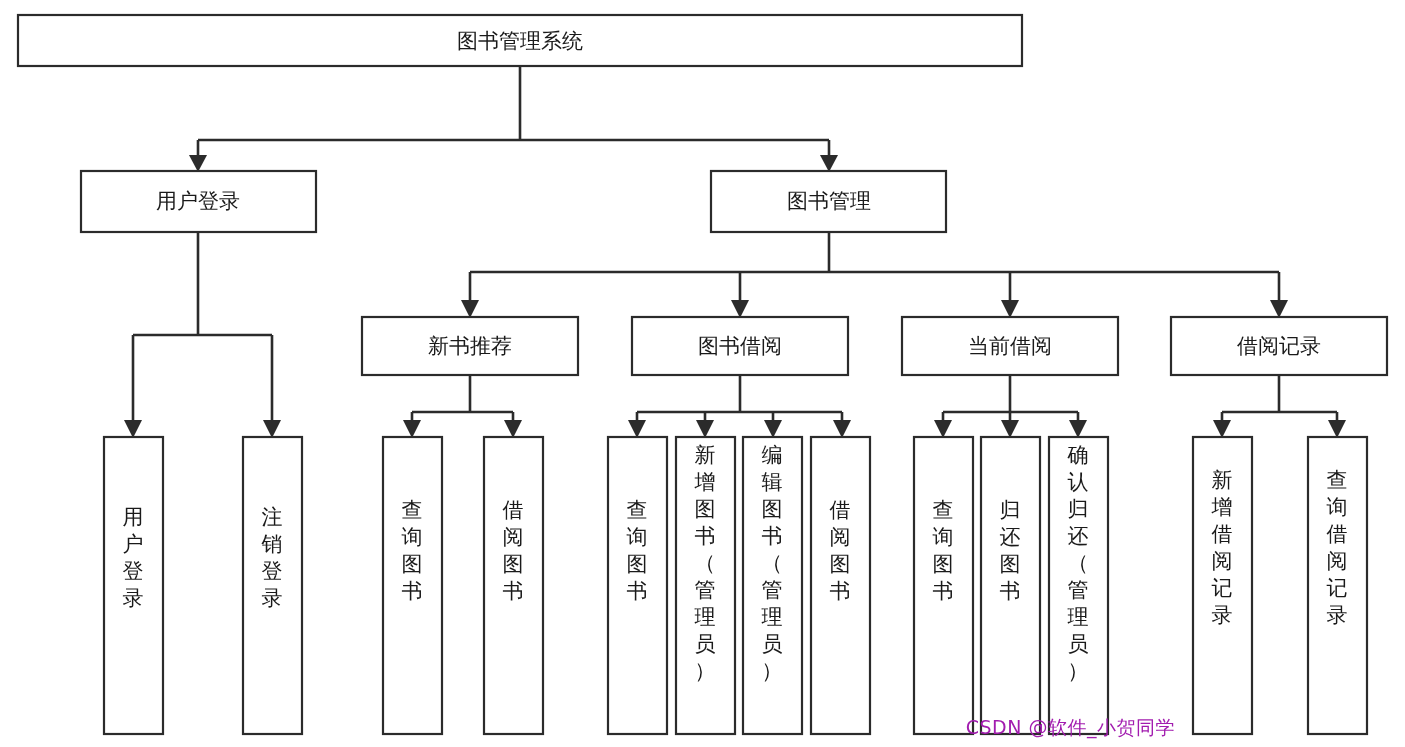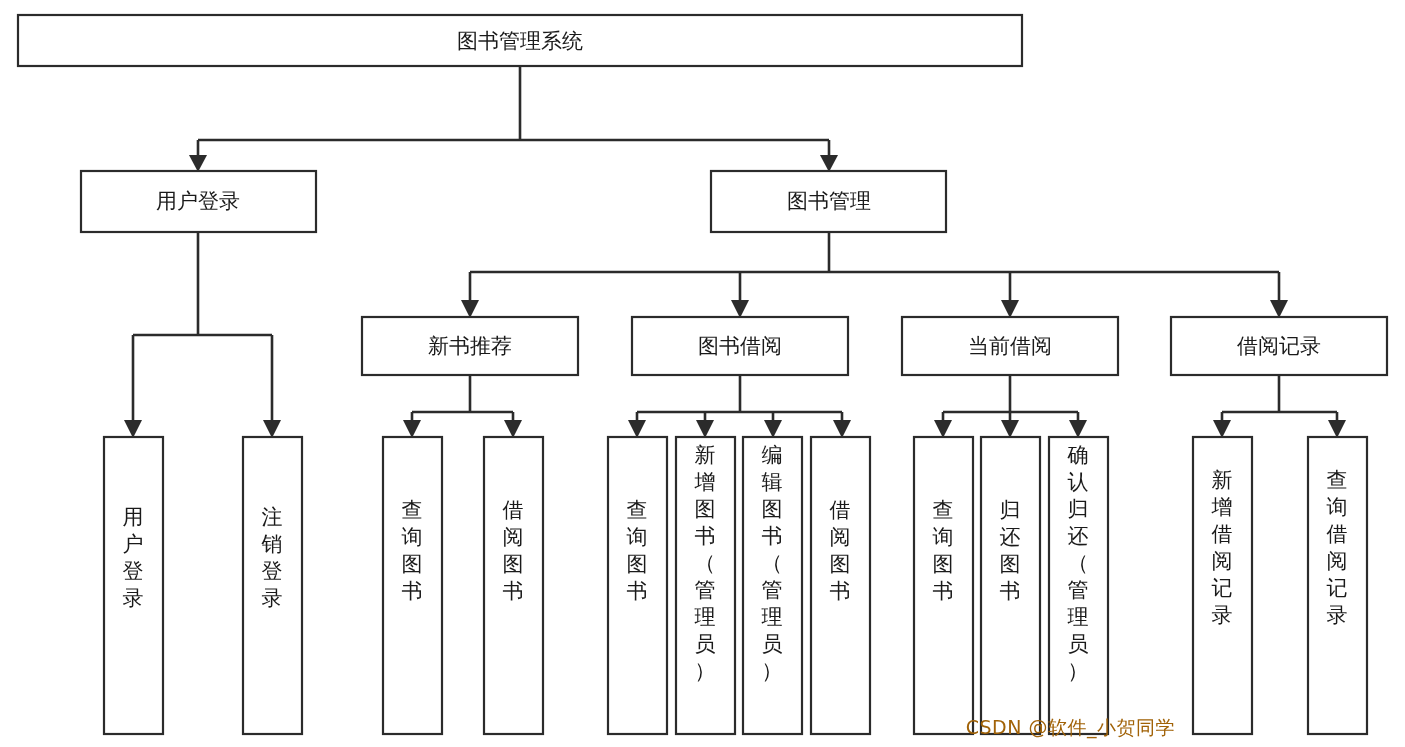--- a/index.html
+++ b/index.html
@@ -53,21 +53,21 @@
     font-size: 21px;
     fill: #1a1a1a;
     text-anchor: middle;
   }
   .watermark {
     position: absolute;
     right: 8px;
     bottom: 6px;
     font-family: "DejaVu Sans", "Liberation Sans", sans-serif;
     font-size: 19px;
-    color: #a16207;
+    color: #a21caf;
     white-space: nowrap;
     letter-spacing: 0.5px;
     pointer-events: none;
   }
 </style>
 </head>
 <body>
 
 <div id="diagram-root">
 

